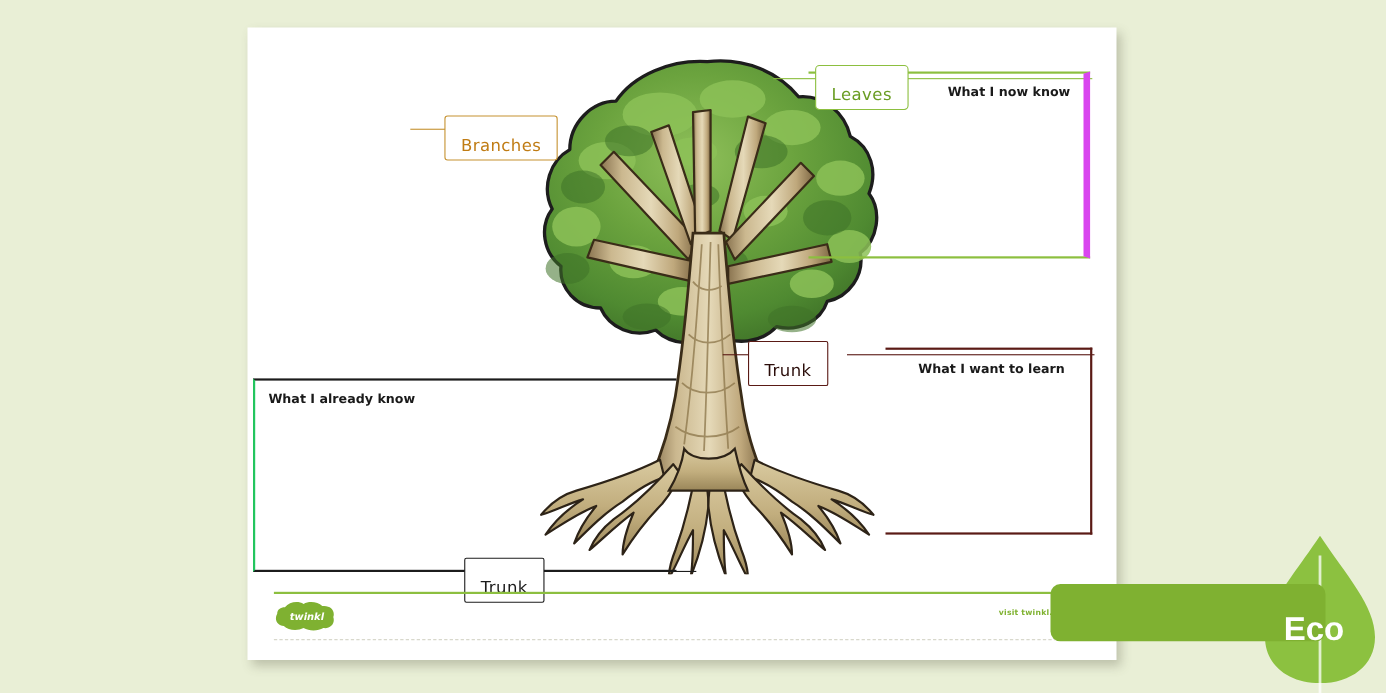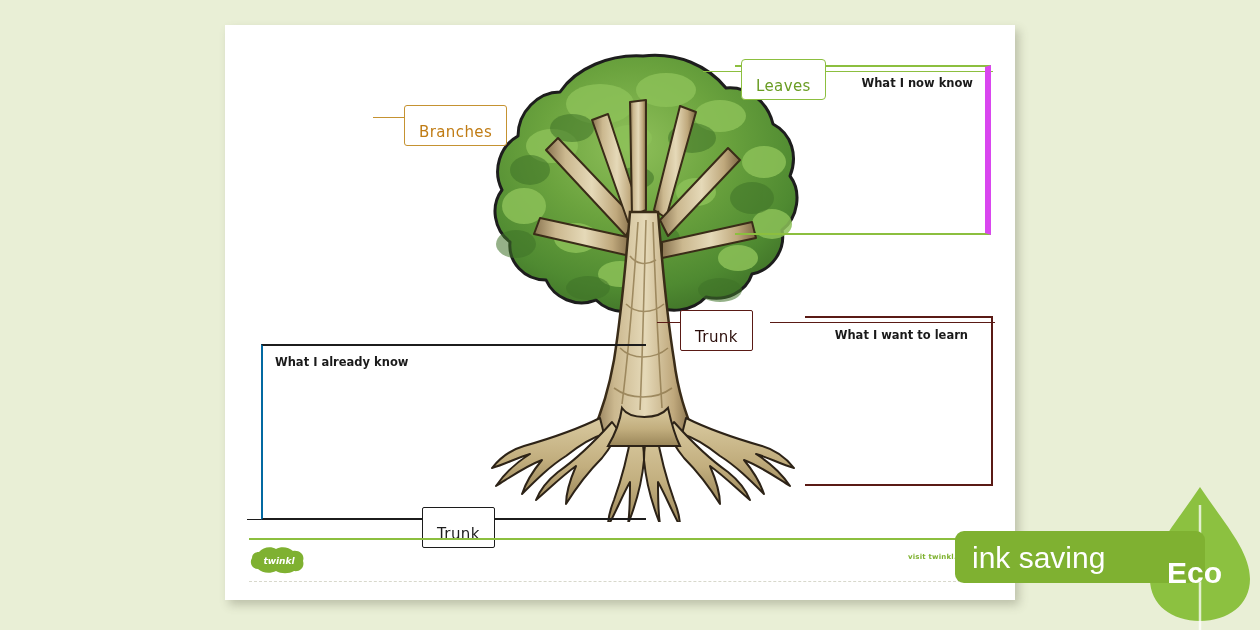--- a/index.html
+++ b/index.html
@@ -75,23 +75,23 @@
     left: 580px; top: 291px; width: 188px; height: 170px;
     border-top: 2px solid #5a1a15;
     border-right: 2px solid #5a1a15;
     border-bottom: 2px solid #5a1a15;
     border-left: none;
   }
   #box-trunk .caption { right: 23px; top: 10px; }
 
   
   #box-roots {
-    left: 36px; top: 319px; width: 385px; height: 176px;
+    left: 5px; top: 319px; width: 385px; height: 176px;
     border-top: 2px solid #1c1c1c;
-    border-left: 2px solid #0369a1;
+    border-left: 2px solid #22c55e;
     border-bottom: 2px solid #1c1c1c;
     border-right: none;
   }
   #box-roots .caption { left: 12px; top: 9px; }
 
   
   .leader { position: absolute; height: 0; }
   #leader-branches { left: 148px; top: 92px;  width: 120px; border-top: 1.5px solid #c59231; }
   #leader-leaves-l { left: 478px; top: 46px;  width: 40px;  border-top: 1.5px solid #8cbf3f; }
   #leader-leaves-r { left: 600px; top: 46px;  width: 168px; border-top: 1.5px solid #8cbf3f; }
@@ -337,15 +337,14 @@
 
 <div id="eco-badge">
   <div id="eco-leaf">
     <svg viewBox="0 0 120 147" xmlns="http://www.w3.org/2000/svg">
       <path d="M60 4 C84 40 110 68 110 96 C110 122 88 138 60 138
                C32 138 10 122 10 96 C10 68 36 40 60 4 Z" fill="#8cc140"></path>
       <path d="M60 22 L60 147" stroke="#ffffff" stroke-width="2.5" opacity="0.75" fill="none"></path>
     </svg>
   </div>
   <div id="eco-pill"></div>
-  <div id="eco-label">ink saving</div>
   <div id="eco-sub">Eco</div>
 </div>
 
 </body></html>

